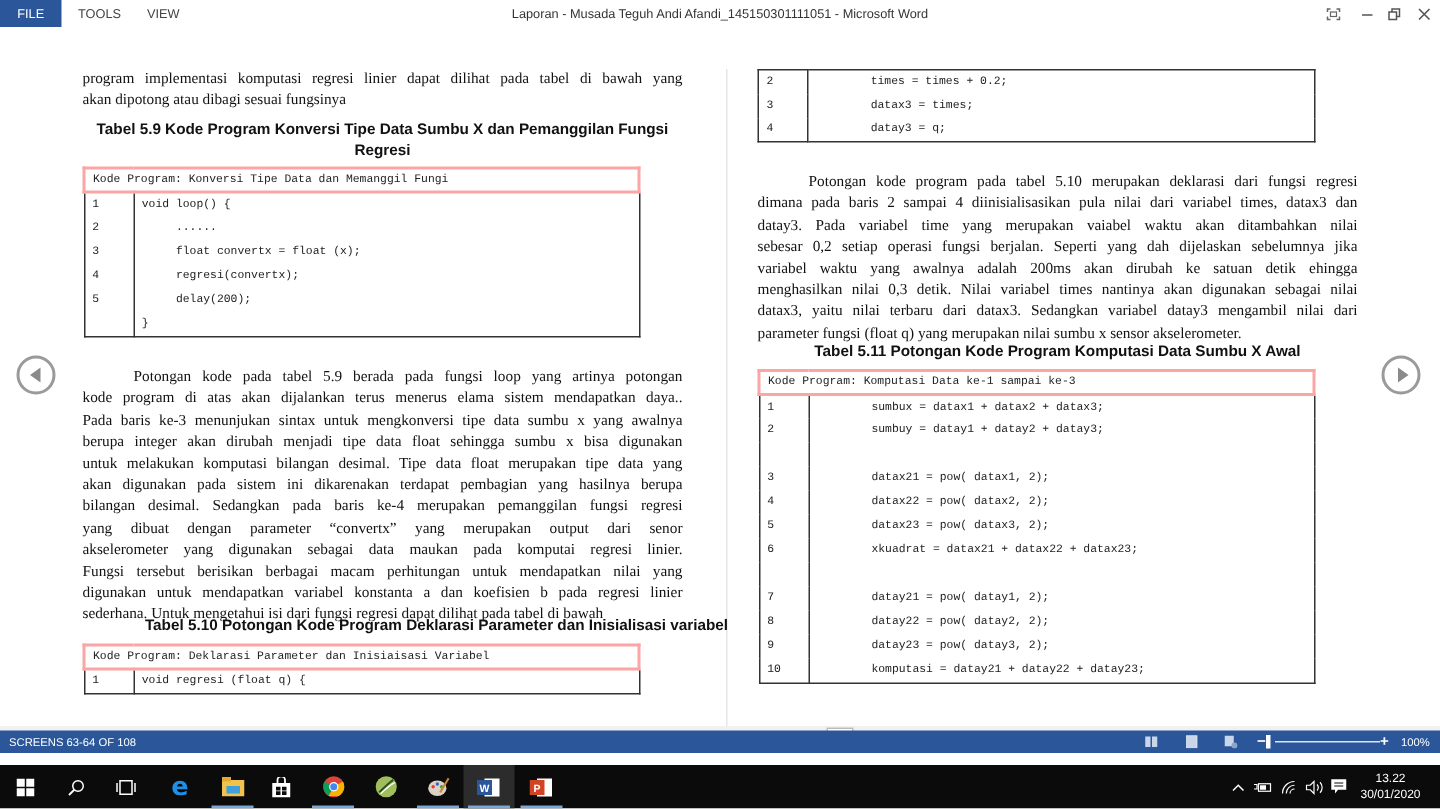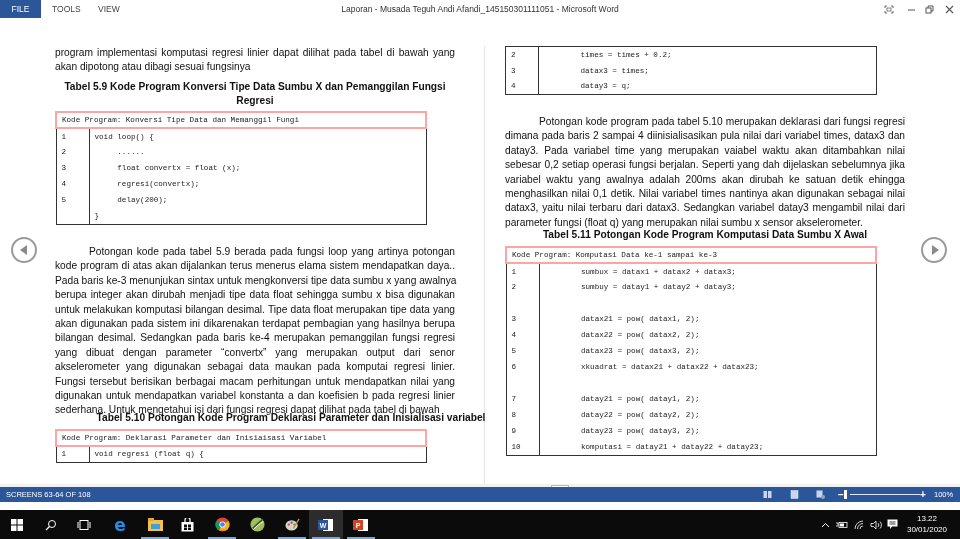--- a/index.html
+++ b/index.html
@@ -15,21 +15,21 @@
 
   
   .doc { position: absolute; left: 0; top: 18px; width: 960px; height: 466px; background: #fff; }
   .page-divider { position: absolute; left: 484px; top: 28px; width: 1px; height: 440px; background: #e6e6e6; }
   .nav-arrow { position: absolute; width: 26px; height: 26px; border: 2px solid #9a9a9a; border-radius: 50%; display: flex; align-items: center; justify-content: center; }
   .nav-arrow .tri { width: 0; height: 0; border-top: 5px solid transparent; border-bottom: 5px solid transparent; }
   .nav-arrow.left .tri { border-right: 7px solid #8a8a8a; margin-right: 2px; }
   .nav-arrow.right .tri { border-left: 7px solid #8a8a8a; margin-left: 2px; }
 
   .para { position: absolute; font-family: "Liberation Sans", sans-serif; font-size: 10.2px; line-height: 14.4px; text-align: justify; color: #111; }
-  .para .ln { display: block; text-align: justify; text-align-last: justify; white-space: nowrap; }
+  .para .ln { display: block; text-align: justify; text-align-last: justify; white-space: nowrap; font-family: Liberation Serif, serif; }
   .para .ln.last { text-align-last: left; }
   .para .ln.indent { padding-left: 34px; }
   .caption { position: absolute; font-size: 10.2px; font-weight: bold; text-align: center; line-height: 14px; color: #111; }
 
   table.code { position: absolute; border-collapse: collapse; font-family: "Liberation Mono", monospace; font-size: 7.6px; color: #222; }
   table.code td { border-left: 1px solid #333; border-right: 1px solid #333; padding: 0 5px; height: 16px; vertical-align: middle; white-space: pre; }
   table.code tr.head td { border: 2px solid #fca5a5; height: 16px; }
   table.code tr.first td { border-top: 1px solid #333; }
   table.code tr.lastrow td { border-bottom: 1px solid #333; }
   table.code td.num { width: 33px; }
@@ -184,21 +184,21 @@
         </tr>
   </tbody>
     </table>
 
   <div class="para" style="left:505px; top:97px; width:400px;">
     <span class="ln indent">Potongan kode program pada tabel 5.10 merupakan deklarasi dari fungsi regresi</span>
     <span class="ln">dimana pada baris 2 sampai 4 diinisialisasikan pula nilai dari variabel times, datax3 dan</span>
     <span class="ln">datay3. Pada variabel time yang merupakan vaiabel waktu akan ditambahkan nilai</span>
     <span class="ln">sebesar 0,2 setiap operasi fungsi berjalan. Seperti yang dah dijelaskan sebelumnya jika</span>
     <span class="ln">variabel waktu yang awalnya adalah 200ms akan dirubah ke satuan detik ehingga</span>
-    <span class="ln">menghasilkan nilai 0,1 detik. Nilai variabel times nantinya akan digunakan sebagai nilai</span>
+    <span class="ln">menghasilkan nilai 0,3 detik. Nilai variabel times nantinya akan digunakan sebagai nilai</span>
     <span class="ln">datax3, yaitu nilai terbaru dari datax3. Sedangkan variabel datay3 mengambil nilai dari</span>
     <span class="ln last">parameter fungsi (float q) yang merupakan nilai sumbu x sensor akselerometer.</span>
   </div>
 
   <div class="caption" style="left:505px; top:210px; width:400px;">Tabel 5.11 Potongan Kode Program Komputasi Data Sumbu X Awal</div>
 
   <table class="code" style="left:505px; top:228px; width:372px;">
     <tbody>
         <tr class="head">
           <td colspan="2">Kode Program: Komputasi Data ke-1 sampai ke-3</td>

